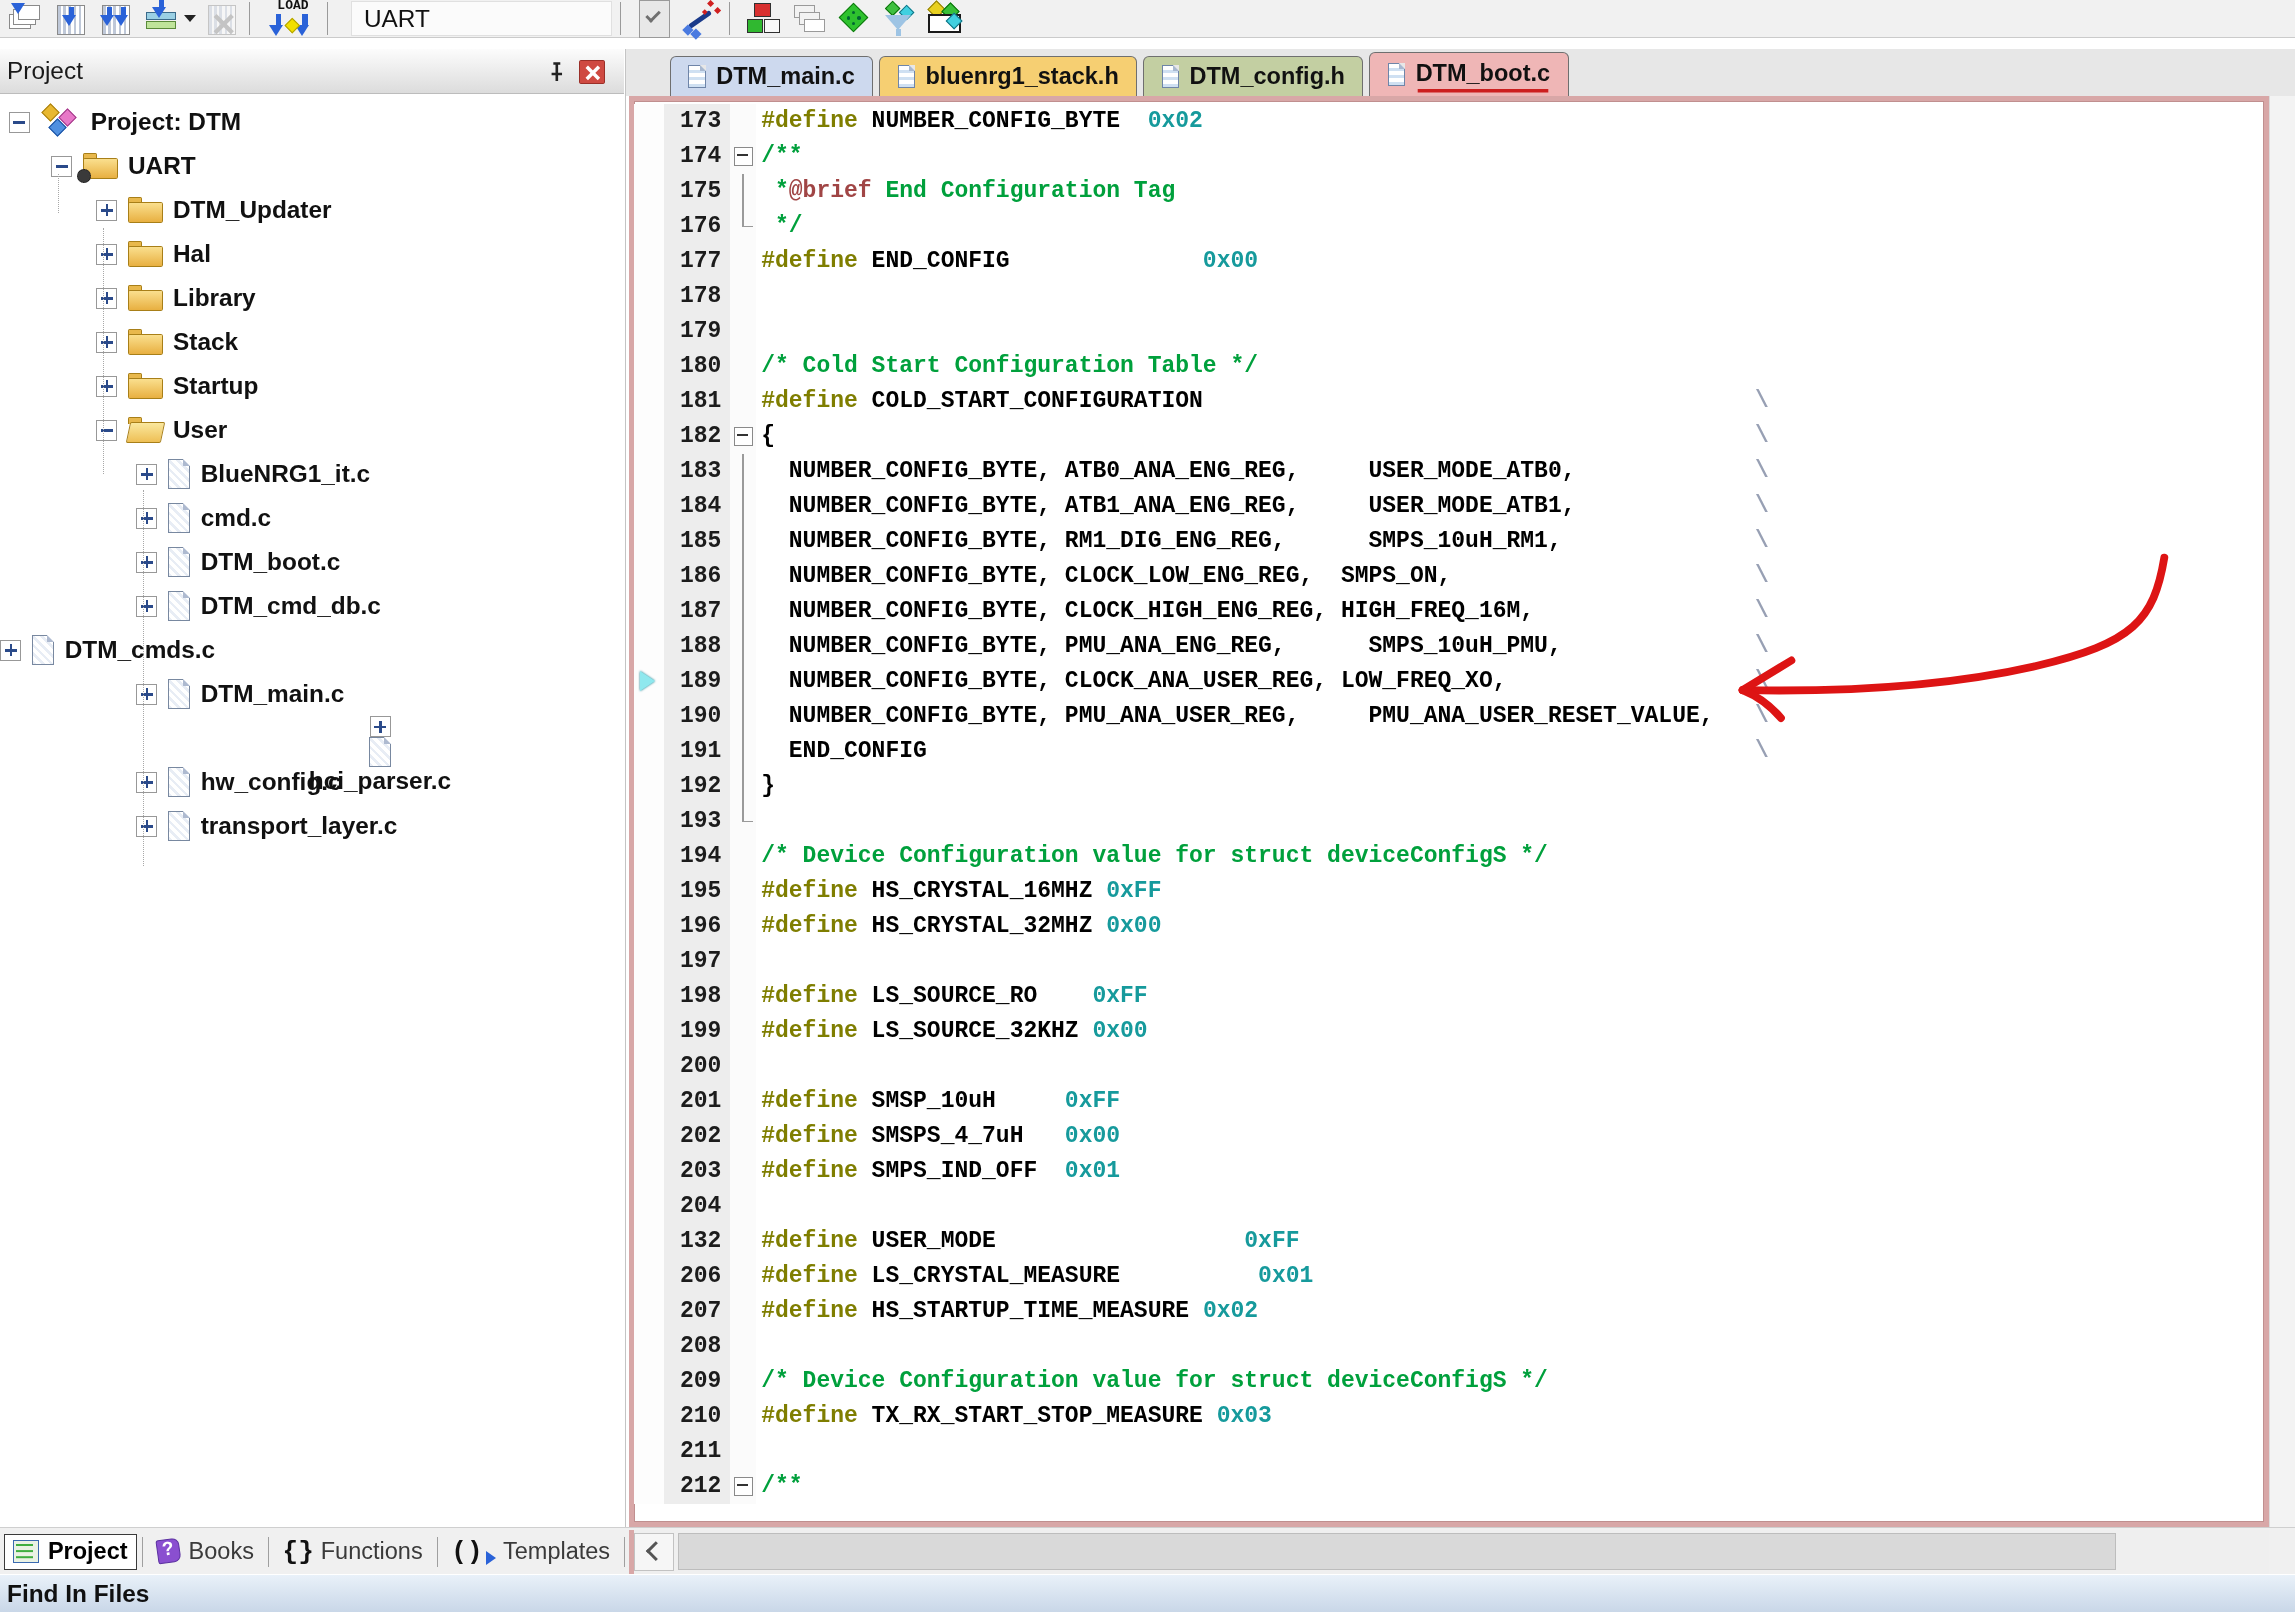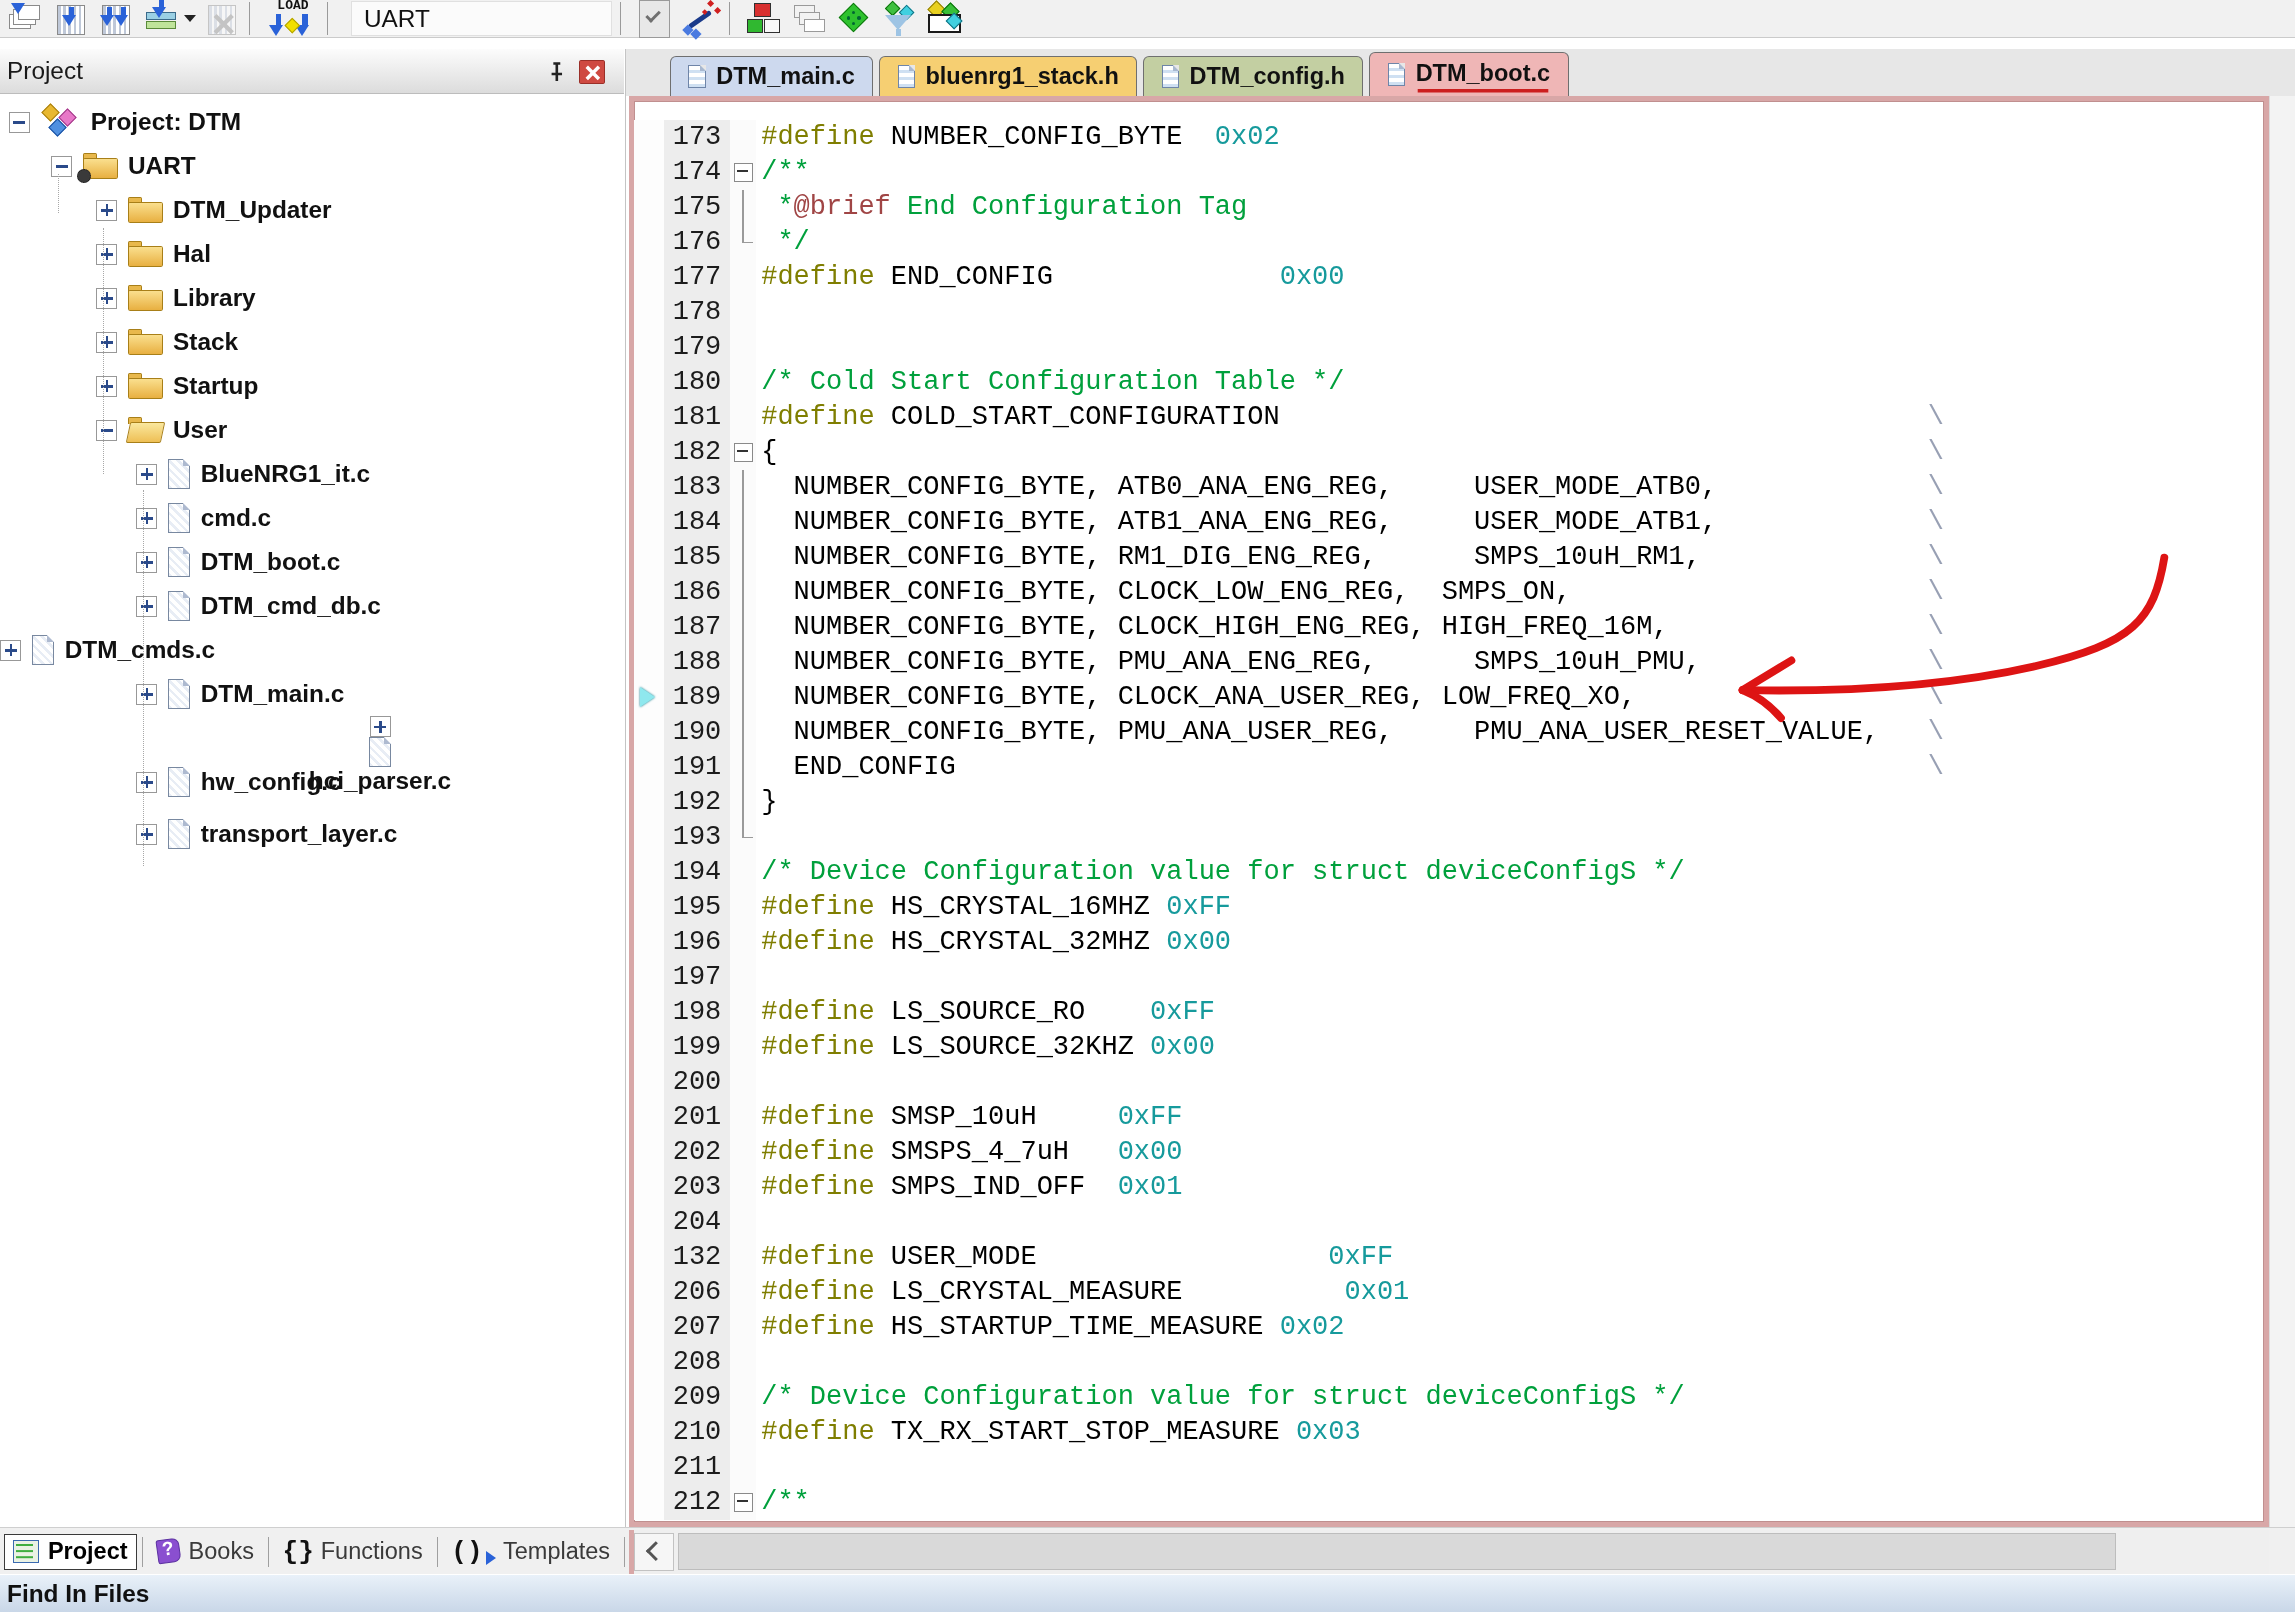--- a/index.html
+++ b/index.html
@@ -90,22 +90,22 @@
   .etab .doc i { position:absolute; right:-0.9px; top:-0.9px; width:0; height:0;
     border-left:6.1px solid #a8b8d0; border-top:6.1px solid #e7e7e7; }
   .etab.active { height:44px; }
   .etab.active .lbl { box-shadow:0 5.2px 0 -1.7px #cc1f1f; padding-bottom:1.7px; }
 
   
   #codeframe { position:absolute; left:629px; top:96px; width:1640px; height:1431px;
     border:5.2px solid #d8a7a7; outline:0.9px solid #c08f8f; outline-offset:-6.1px; background:#fff; overflow:hidden; }
   #right-strip { position:absolute; left:2269px; top:96px; width:26px; height:1431px; background:#f3f3f3;
     border-left:0.9px solid #dcdcdc; }
-  #code-scroll { position:absolute; left:0; top:0; width:1630px; height:1421px; padding-top:19px;
-    font-family:"Liberation Mono","DejaVu Sans Mono",monospace; font-weight:400; font-size:27px;
+  #code-scroll { position:absolute; left:0; top:0; width:1630px; height:1421px; padding-top:3px;
+    font-family:"Liberation Mono","DejaVu Sans Mono",monospace; font-weight:700; font-size:23px;
     line-height:35px; }
   .crow { height:35px; display:flex; white-space:pre; }
   .bm { width:30px; flex:none; background:#fdfdfd; position:relative; }
   .bm .tri { position:absolute; left:6.1px; top:7px; width:0; height:0;
     border-top:10.5px solid transparent; border-bottom:10.5px solid transparent;
     border-left:15.7px solid #8fe8ee; filter:drop-shadow(0 0 0.9px #0a7d8c); }
   .ln { width:66px; flex:none; background:#ededed; color:#1c1c1c; text-align:right; padding-right:8.7px; }
   .fold { width:26px; flex:none; position:relative; background:#fbfbfb; }
   .fold.mid::before { content:""; position:absolute; left:12.2px; top:0; width:1.7px; height:35px; background:#9a9a9a; }
   .fold.end::before { content:""; position:absolute; left:12.2px; top:0; width:1.7px; height:18.3px; background:#9a9a9a; }
@@ -450,21 +450,21 @@
             <span class="h"></span>
             <span class="v"></span>
           </div>
           <div class="tico">
             <div class="page">
               <div class="fold"></div>
             </div>
           </div>
           <span>hw_config.c</span>
         </div>
-        <div class="trow" style="padding-left: 136px; margin-top: 8px;">
+        <div class="trow" style="padding-left: 136px;">
           <div class="expander">
             <span class="h"></span>
             <span class="v"></span>
           </div>
           <div class="tico">
             <div class="page">
               <div class="fold"></div>
             </div>
           </div>
           <span>transport_layer.c</span>

